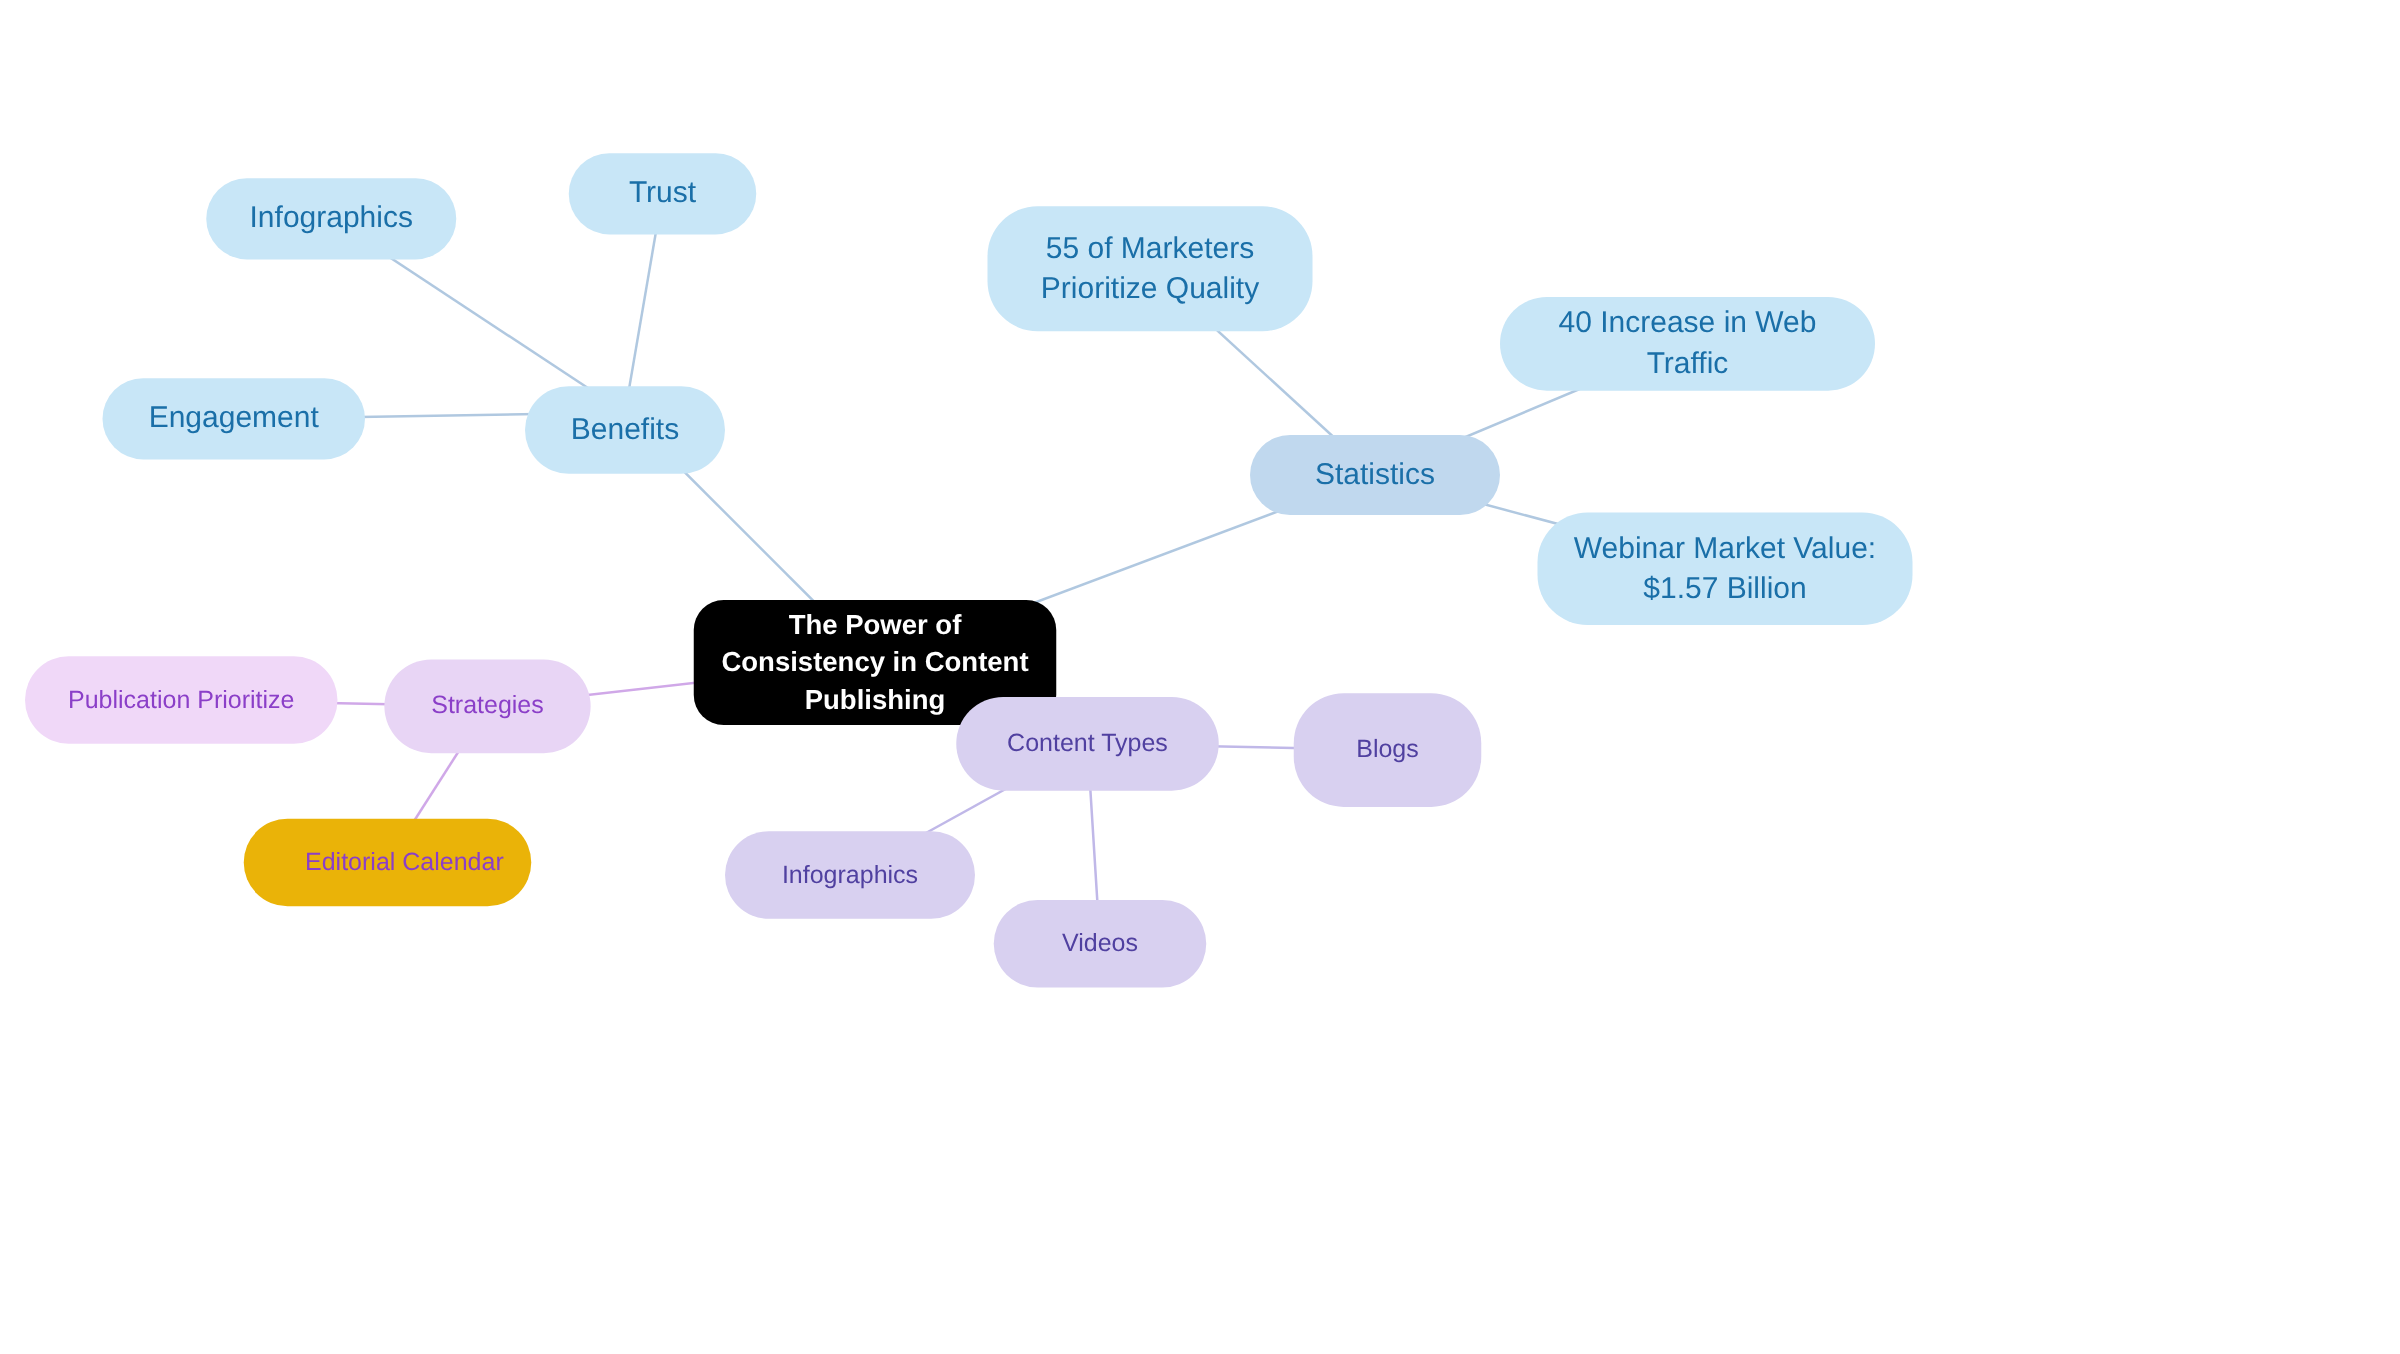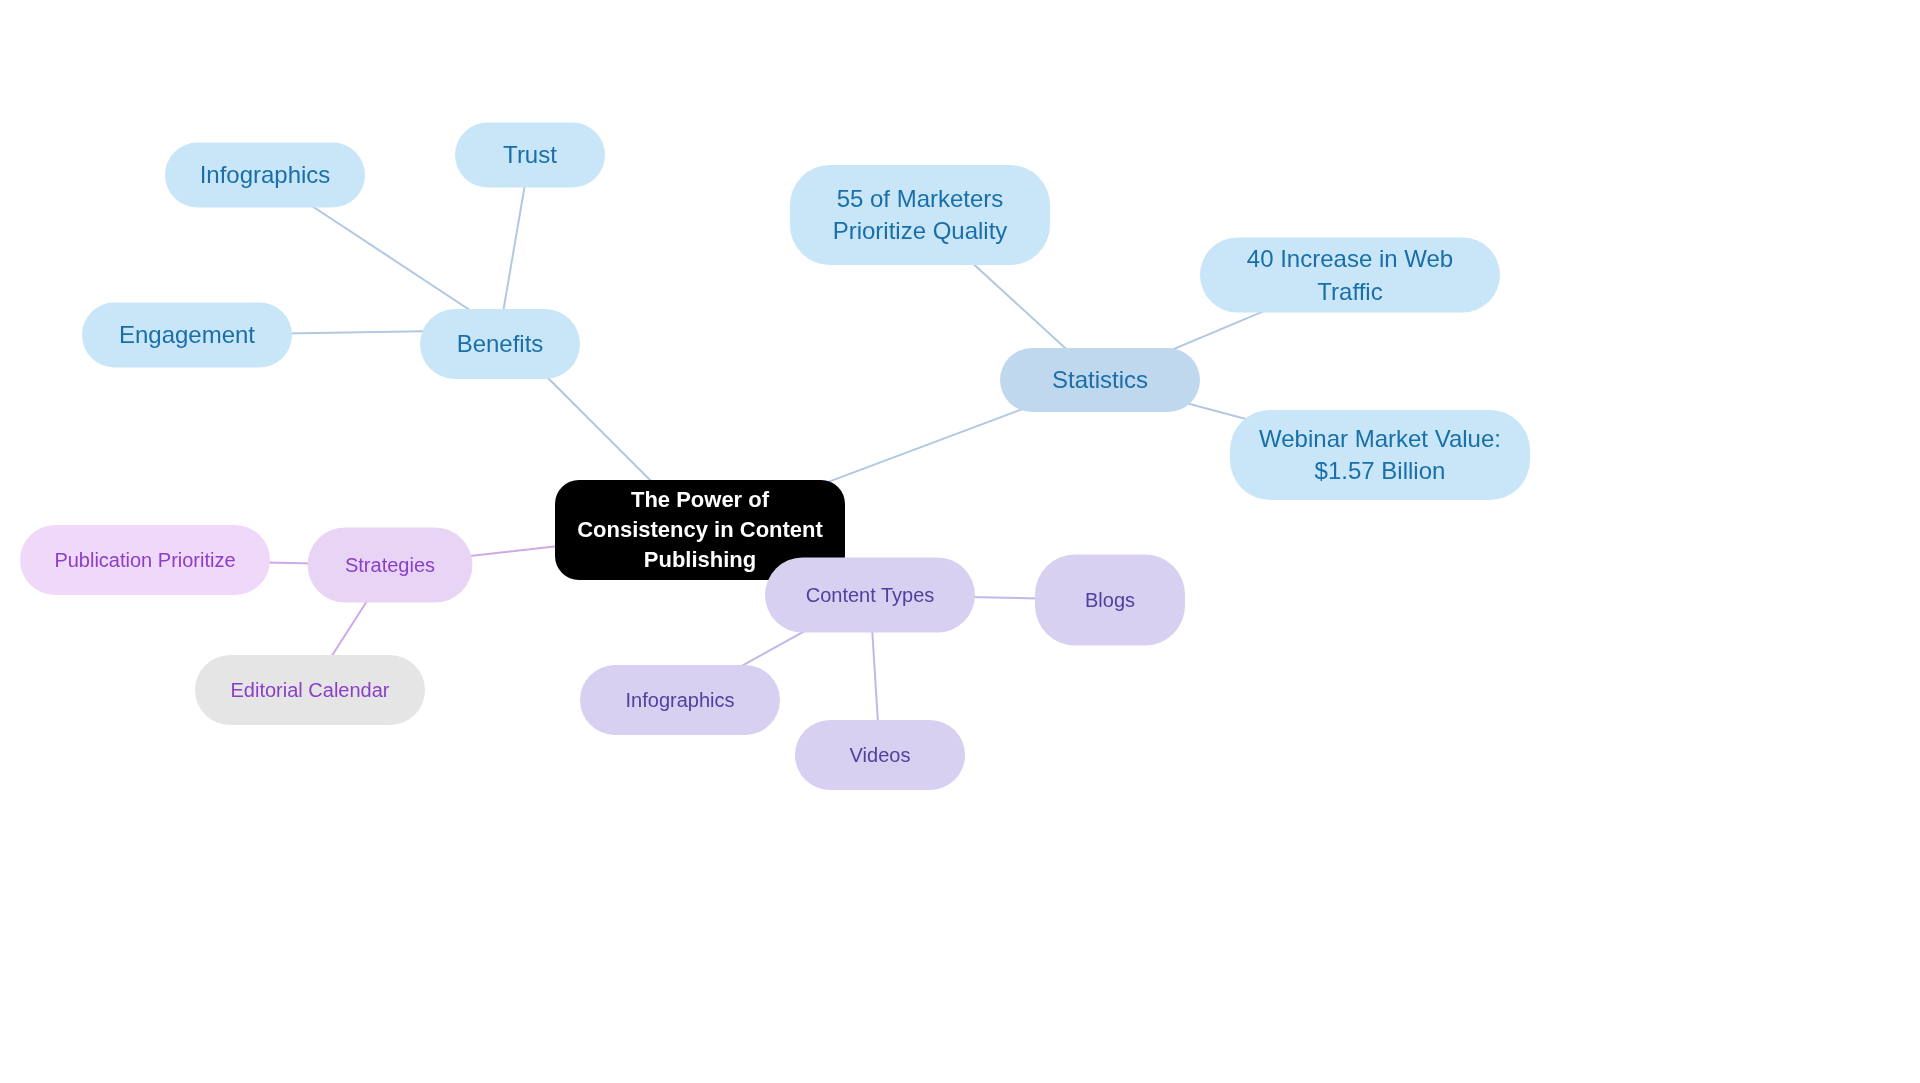--- a/index.html
+++ b/index.html
@@ -133,21 +133,21 @@
 </div>
 
 <div class="node node-purple" style="left:390px; top:565px; width:165px; height:75px;">
   <span>Strategies</span>
 </div>
 
 <div class="node node-purple" style="left:145px; top:560px; width:250px; height:70px; background:#f0d8f8;">
   <span>Publication Prioritize</span>
 </div>
 
-<div class="node node-purple" style="left:310px; top:690px; width:230px; height:70px; background:#e5e5e5;">
+<div class="node node-purple" style="left:310px; top:690px; width:230px; height:70px; background:#eab308;justify-content:flex-end;">
   <span>Editorial Calendar</span>
 </div>
 
 <div class="node node-lavender" style="left:870px; top:595px; width:210px; height:75px;">
   <span>Content Types</span>
 </div>
 
 <div class="node node-lavender" style="left:1110px; top:600px; width:150px; height:91px;">
   <span>Blogs</span>
 </div>

